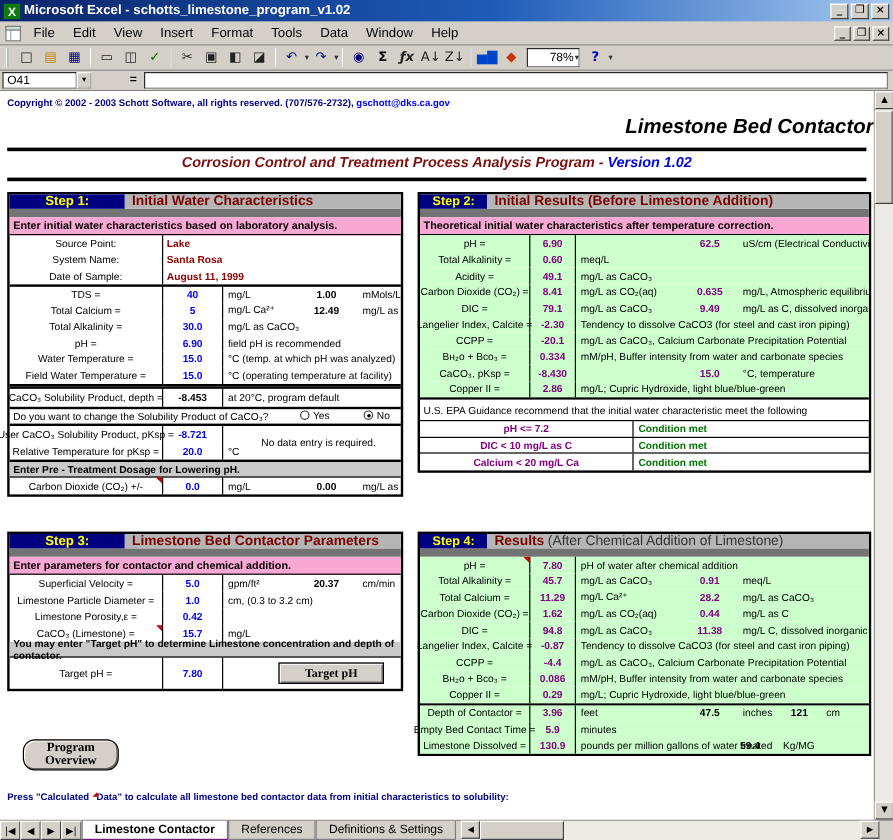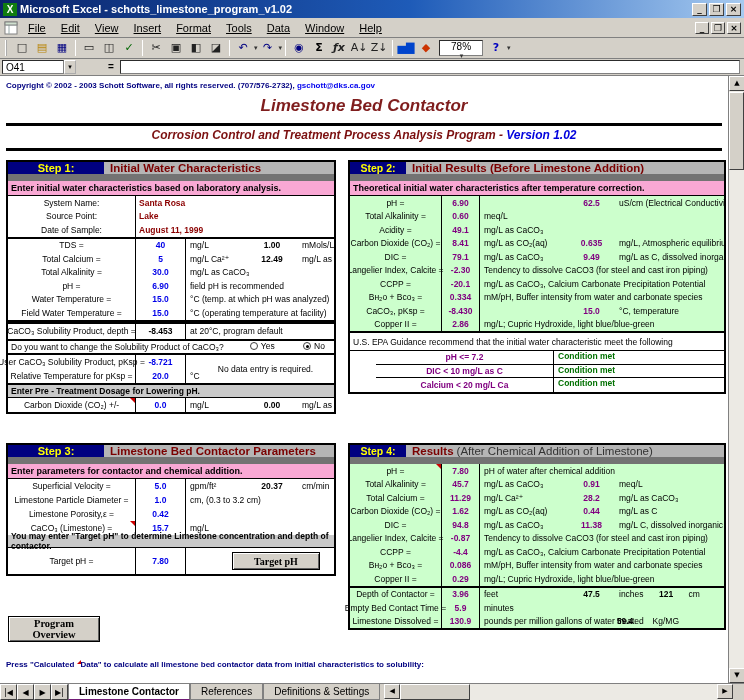--- a/index.html
+++ b/index.html
@@ -13,55 +13,55 @@
   .titlebar .app-ico{width:14px;height:13px;margin:0 3px 0 1px;flex:none;}
   .titlebar .ttl{flex:1;white-space:nowrap;overflow:hidden;}
   .winbtns{display:flex;gap:2px;margin-right:1px;}
   .wbtn{width:15px;height:13px;background:#d4d0c8;border:1px solid #404040;
     border-top-color:#fff;border-left-color:#fff;color:#000;font-size:9px;line-height:10px;
     text-align:center;font-weight:bold;padding:0;font-family:"DejaVu Sans",sans-serif;}
 
   .menubar{height:20px;background:#d4d0c8;display:flex;align-items:center;font-size:11px;
     border-bottom:1px solid #808080;padding:0 2px;}
   .menubar .wb-ico{width:14px;height:14px;margin:0 4px 0 2px;flex:none;}
-  .menu-item{padding:2px 6px;color:#000;cursor:default;text-decoration:underline;}
+  .menu-item{padding:2px 6px;color:#000;cursor:default;}
   .menubar .spacer{flex:1;}
   .menubar .wbtn{height:12px;width:14px;}
 
   .toolbar{height:21px;background:#d4d0c8;display:flex;align-items:center;
     border-bottom:1px solid #808080;padding:0 2px;font-size:11px;}
   .tb-grip{width:4px;height:16px;border-left:2px ridge #fff;margin:0 3px;}
   .tbtn{width:20px;height:18px;background:#d4d0c8;border:1px solid #d4d0c8;text-align:center;
     font-size:11px;line-height:16px;padding:0;color:#222;font-family:"DejaVu Sans",sans-serif;}
   .tb-sep{width:1px;height:16px;background:#808080;border-right:1px solid #fff;margin:0 3px;}
   .dd{font-size:7px;color:#333;margin-left:1px;}
   .c-save{color:#000080}.c-open{color:#b8860b}.c-nav{color:#000080}.c-chart{color:#0044cc}
   .c-draw{color:#cc3300}.c-help{color:#0000c0;font-weight:bold}.c-spell{color:#006600}
   .c-sum{color:#000;font-weight:bold}.c-fx{font-style:italic;font-weight:bold}
   .zoom-combo{display:flex;align-items:center;background:#fff;border:1px inset #808080;
-    height:16px;font-size:10px;padding:0 18px;margin:0 3px;width:44px;justify-content:space-between;flex-direction:column;}
+    height:16px;font-size:10px;padding:0 18px;margin:0 3px;width:44px;justify-content:space-between;}
 
   .formulabar{height:17px;background:#d4d0c8;display:flex;align-items:center;
     border-bottom:1px solid #808080;font-size:10px;padding:0 2px;}
   .namebox{width:62px;height:14px;background:#fff;border:1px inset #808080;
     padding:0 3px;line-height:13px;}
   .nb-dd{width:12px;height:14px;background:#d4d0c8;border:1px outset #fff;
     font-size:7px;text-align:center;line-height:12px;}
   .eq-btn{width:14px;height:14px;text-align:center;font-weight:bold;margin-left:28px;
     background:#d4d0c8;line-height:14px;}
   .fx-field{flex:1;height:14px;background:#fff;border:1px inset #808080;margin:0 2px;}
 
   
   .workarea{height:607px;display:flex;background:#fff;}
   .sheet{position:relative;width:728px;height:607px;background:#fff;overflow:hidden;}
 
   .copyright{position:absolute;left:6px;top:5px;font-size:8px;font-weight:bold;color:#000080;}
   .copyright .email{color:#0000ee;}
-  .main-title{position:absolute;left:0;top:20px;width:100%;text-align:center;
-    font-size:17px;font-weight:bold;font-style:italic;color:#7f1d1d;}
+  .main-title{position:absolute;left:0;top:20px;width:100%;text-align:right;
+    font-size:17px;font-weight:bold;font-style:italic;color:#000000;}
   .rule{position:absolute;left:6px;width:716px;height:3px;background:#000;}
   .subtitle{position:absolute;left:0;top:52px;width:100%;text-align:center;
     font-size:12px;font-weight:bold;font-style:italic;color:#7b1010;}
   .subtitle .ver{color:#0000dd;}
 
   .panel{position:absolute;border:2px solid #000;background:#fff;font-size:8.5px;}
   #step1{left:6px;top:84px;width:330px;}
   #step3{left:6px;top:367px;width:330px;}
   #step2{left:348px;top:84px;width:378px;}
   #step4{left:348px;top:367px;width:378px;}
@@ -113,32 +113,32 @@
 
   .green .trow{background:#ccffcc;}
   .green .lcol{width:92px;}
   .green .vcol{width:38px;color:#800080;}
   .green .val2{width:55px;color:#800080;}
   .green .unit{min-width:80px;}
 
   .epa{background:#fff;padding:2px 0 1px 3px;font-size:8.5px;border-top:2px solid #000;}
   .epa div{margin:2px 0;}
   .cond-table{border-top:1.5px solid #000;}
-  .cond-row{display:flex;height:13.5px;border-bottom:1px solid #000;margin-left:26px;}
+  .cond-row{display:flex;height:13.5px;align-items:center;border-bottom:1px solid #000;}
   .cond-row:last-child{border-bottom:none;}
   .cond-param{width:178px;border-right:1.5px solid #000;text-align:center;color:#800080;
     font-weight:bold;height:100%;display:flex;align-items:center;justify-content:center;}
   .cond-status{flex:1;padding-left:4px;color:#007000;font-weight:bold;}
 
   .trow.tall{height:26px;}
   .btn3d{background:#d4d0c8;border:1px solid #000;
     box-shadow:inset 1px 1px 0 #fff,inset -1px -1px 0 #606060;
     font-weight:bold;font-size:10px;font-family:Liberation Serif, serif;}
   .target-btn{width:88px;height:18px;margin-left:42px;}
-  #overview-btn{position:absolute;left:8px;top:540px;width:92px;height:26px;font-size:10.5px;}
+  #overview-btn{position:absolute;left:19px;top:540px;width:80px;height:26px;font-size:10.5px;border-radius:10px;}
 
   .press-note{position:absolute;left:6px;top:584px;font-size:8px;font-weight:bold;color:#000080;}
   .cmt-inline{display:inline-block;width:0;height:0;border-left:4px solid transparent;
     border-bottom:4px solid #cc0000;vertical-align:top;}
 
   
   .vscroll{width:16px;background:#eceae4;display:flex;flex-direction:column;border-left:1px solid #808080;}
   .sbtn{width:16px;height:15px;background:#d4d0c8;border:1px solid #404040;border-top-color:#fff;
     border-left-color:#fff;font-size:7px;text-align:center;line-height:13px;color:#000;padding:0;flex:none;
     font-family:"DejaVu Sans",sans-serif;}
@@ -272,30 +272,30 @@
       <div class="phead">
         <div class="stepbox">Step 1:</div>
         <div class="ptitle">Initial Water Characteristics</div>
       </div>
       <div class="pdesc">Enter initial water characteristics based on laboratory analysis.</div>
 
       <div>
 
           <div class="trow info">
             <div class="lcol">
+              <span>Source Point:</span>
+            </div>
+            <div class="vcol redval val">Lake</div>
+          </div>
+
+          <div class="trow info">
+            <div class="lcol">
               <span>System Name:</span>
             </div>
             <div class="vcol redval val">Santa Rosa</div>
-          </div>
-
-          <div class="trow info">
-            <div class="lcol">
-              <span>Source Point:</span>
-            </div>
-            <div class="vcol redval val">Lake</div>
           </div>
 
           <div class="trow info">
             <div class="lcol">
               <span>Date of Sample:</span>
             </div>
             <div class="vcol redval val">August 11, 1999</div>
           </div>
         </div>
 

